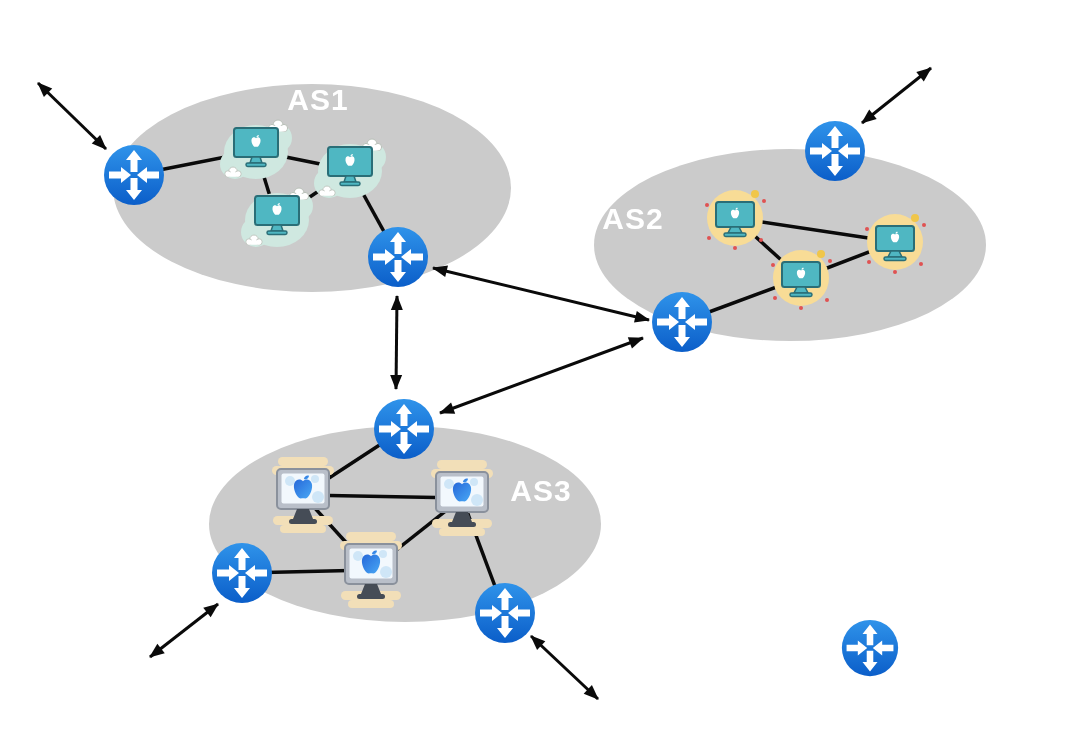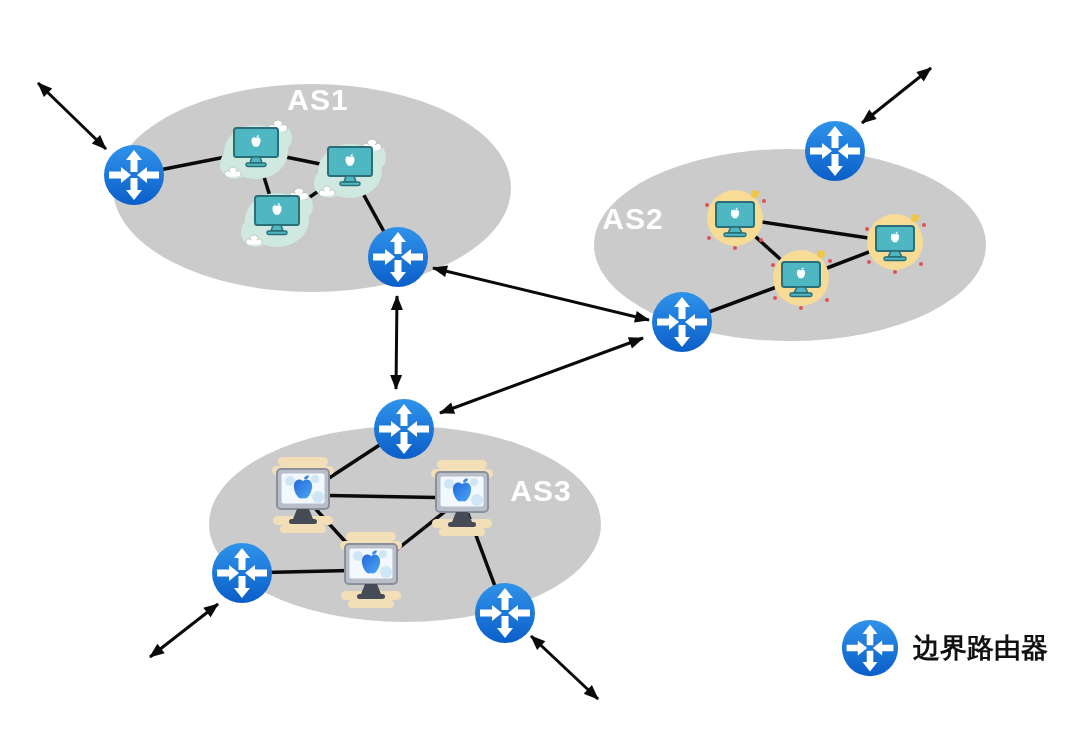--- a/index.html
+++ b/index.html
@@ -353,15 +353,14 @@
    </linearGradient>
         </defs>
         <circle r="30" fill="url(#gblue2)"></circle>
     <g fill="#ffffff">
       <path d="M0,-11 L8,-1 L3.5,-1 L3.5,11 L-3.5,11 L-3.5,-1 L-8,-1 Z" transform="translate(0,-14)"></path>
       <path d="M0,-11 L8,-1 L3.5,-1 L3.5,11 L-3.5,11 L-3.5,-1 L-8,-1 Z" transform="translate(0,14) rotate(180)"></path>
       <path d="M0,-11 L8,-1 L3.5,-1 L3.5,11 L-3.5,11 L-3.5,-1 L-8,-1 Z" transform="translate(-14,0) rotate(90)"></path>
       <path d="M0,-11 L8,-1 L3.5,-1 L3.5,11 L-3.5,11 L-3.5,-1 L-8,-1 Z" transform="translate(14,0) rotate(-90)"></path>
     </g>
       </svg>
-    <div class="legend-label">边界路由器</div>
   </div>
 </div>
 
 </body></html>

